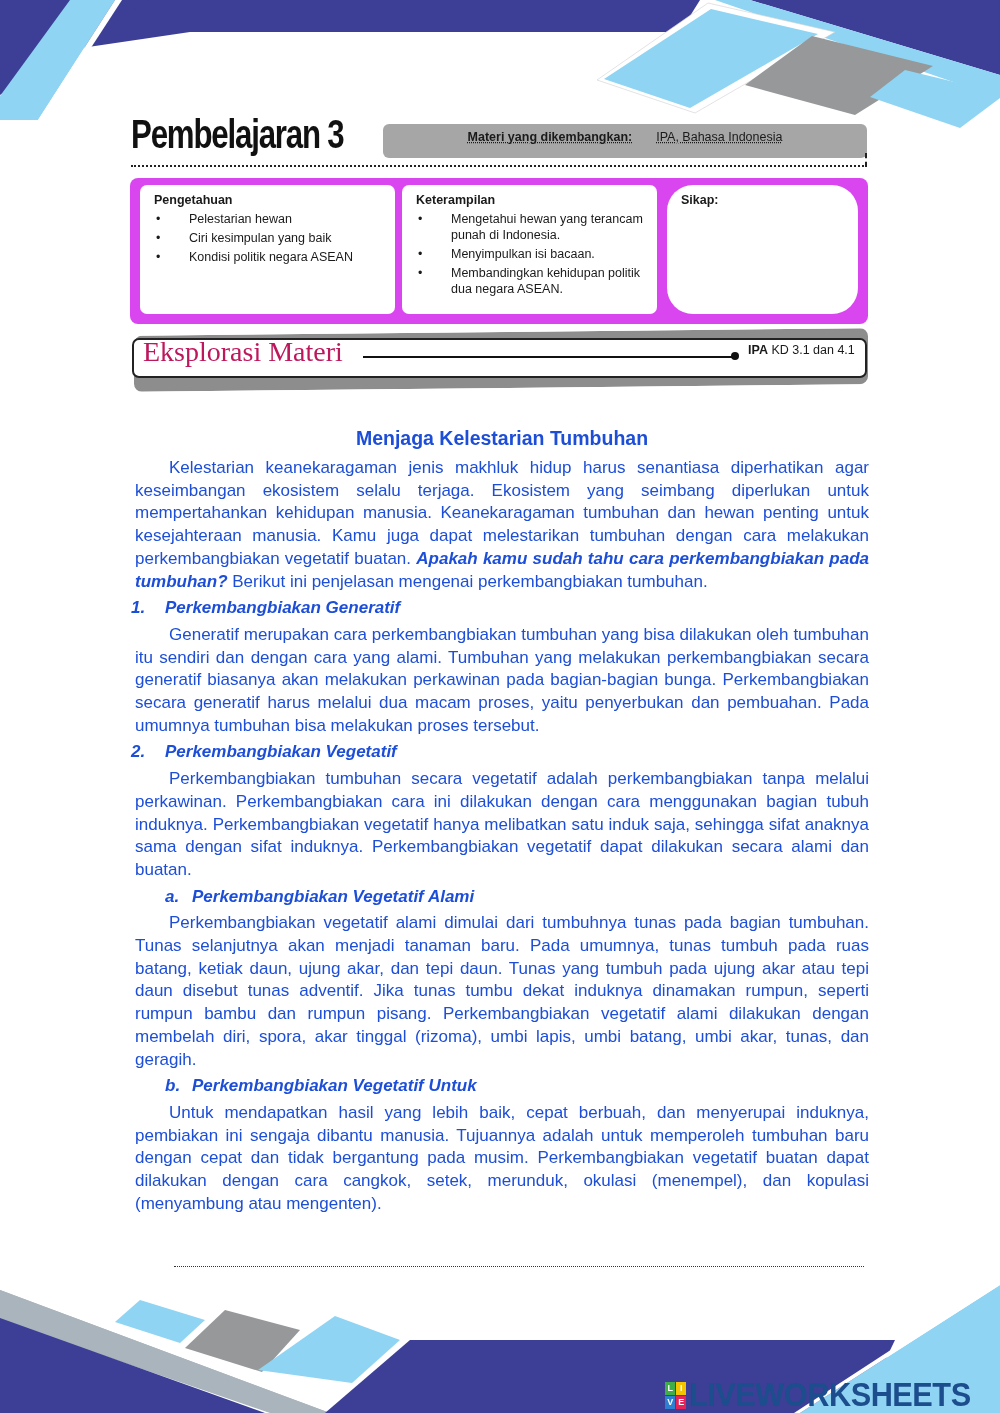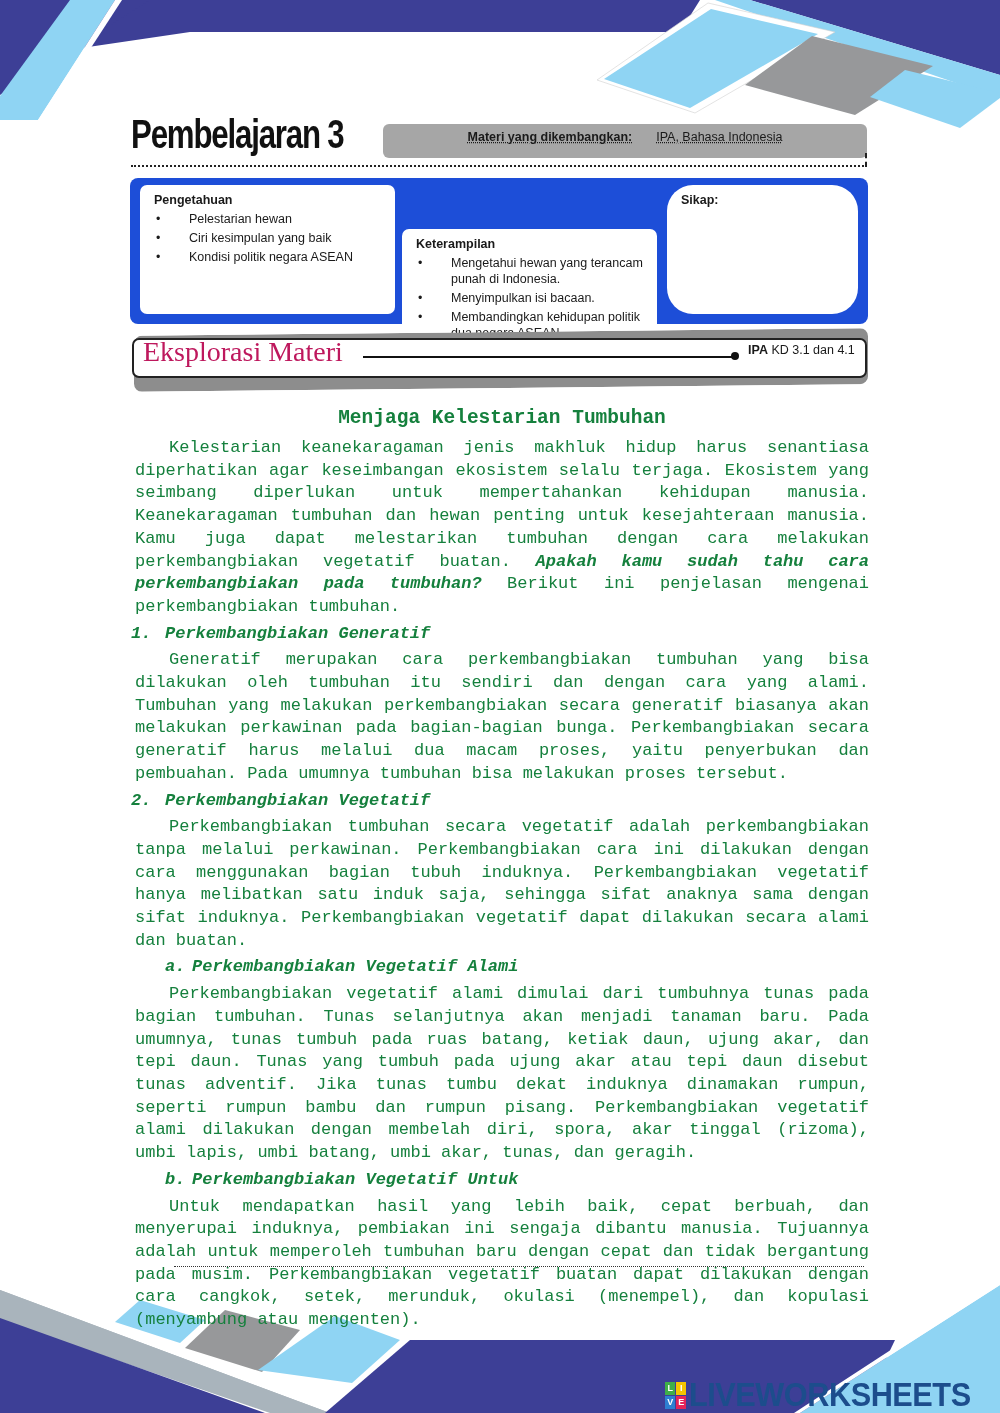--- a/index.html
+++ b/index.html
@@ -13,40 +13,40 @@
            font-weight: bold; font-size: 40px; letter-spacing: -1.5px; transform: scaleX(0.78); transform-origin: left top;
            color: #111; }
   .materi-bar { left: 383px; top: 124px; width: 484px; height: 34px; background: #a6a6a6; border-radius: 6px;
                 font-size: 12.5px; display: flex; align-items: flex-start; justify-content: center; padding-top: 6px; box-sizing: border-box; gap: 12px; }
   .materi-bar .lbl { font-weight: bold; text-decoration: underline dotted; }
   .materi-bar .val { text-decoration: underline dotted; margin-left: 12px; }
   .dotline { left: 131px; top: 165px; width: 736px; border-top: 2px dotted #222; }
   .dotline-end { left: 865px; top: 153px; height: 14px; border-left: 2px dashed #222; }
 
   
-  .comp { left: 130px; top: 178px; width: 738px; height: 146px; background: #1d4ed8; border-radius: 8px; }
+  .comp { left: 130px; top: 178px; width: 738px; height: 146px; background: #d946ef; border-radius: 8px; }
   .comp-col { position: absolute; top: 7px; height: 129px; background: #fff; border-radius: 7px; box-sizing: border-box; padding: 8px 10px 0 14px; }
   .comp-col h4 { margin: 0 0 4px 0; font-size: 12.5px; font-weight: bold; }
   .comp-col ul { list-style: none; margin: 0; padding: 0; }
   .comp-col li { position: relative; padding-left: 35px; font-size: 12.5px; line-height: 16px; margin-bottom: 3px; }
   .comp-col li::before { content: "•"; position: absolute; left: 2px; top: 0; }
 
   
   .eks-shadow { left: 134px; top: 332px; width: 734px; height: 56px; background: #8d8d8d; border-radius: 8px;
                 clip-path: polygon(0 0, 100% 0, 100% 100%, 0 100%); transform: skewY(-0.6deg); }
   .eks { left: 132px; top: 338px; width: 735px; height: 40px; background: #fff; border: 2px solid #222; border-radius: 7px; box-sizing: border-box; }
   .eks-title { left: 143px; top: 336px; font-family: "Liberation Serif", serif; font-size: 28px; color: #be185d; }
   .eks-line { left: 363px; top: 356px; width: 372px; border-top: 2px solid #111; }
   .eks-dot { left: 731px; top: 352px; width: 8px; height: 8px; border-radius: 50%; background: #111; }
   .eks-kd { left: 748px; top: 343px; font-size: 12.5px; }
   .eks-kd b { font-weight: bold; }
 
   
-  .content { left: 131px; top: 405px; width: 742px; font-size: 17px; line-height: 22.7px; color: #15803d;
-             font-family: Liberation Mono, monospace; }
+  .content { left: 131px; top: 425px; width: 742px; font-size: 17px; line-height: 22.7px; color: #1d4ed8;
+             font-family: Liberation Sans, sans-serif; }
   .content h2 { text-align: center; font-size: 19.5px; font-weight: bold; margin: 0 0 6px 0; line-height: 26px; }
   .content p { margin: 4px; text-align: justify; text-indent: 34px; }
   .content .q { font-weight: bold; font-style: italic; }
   .sec-head { font-weight: bold; font-style: italic; margin: 4px 0 0 0; display: flex; }
   .sec-head .num { width: 34px; display: inline-block; }
   .indent1 { margin-left: 34px; }
   .sub-head { font-weight: bold; font-style: italic; margin: 4px 0 0 34px; display: flex; }
   .sub-head .num { width: 27px; display: inline-block; }
   .indent2 { margin-left: 66px; }
   .bottom-dots { left: 174px; top: 1266px; width: 690px; border-top: 1px dotted #333; }
@@ -101,21 +101,21 @@
 
 <div class="abs comp">
   <div class="comp-col" style="left:10px; width:255px;">
     <h4>Pengetahuan</h4>
     <ul>
       <li>Pelestarian hewan</li>
       <li>Ciri kesimpulan yang baik</li>
       <li>Kondisi politik negara ASEAN</li>
     </ul>
   </div>
-  <div class="comp-col" style="left:272px; width:255px;margin-top:44px;">
+  <div class="comp-col" style="left:272px; width:255px;">
     <h4>Keterampilan</h4>
     <ul>
       <li>Mengetahui hewan yang terancam punah di Indonesia.</li>
       <li>Menyimpulkan isi bacaan.</li>
       <li>Membandingkan kehidupan politik dua negara ASEAN.</li>
     </ul>
   </div>
   <div class="comp-col" style="left:537px; width:191px;border-radius:26px;">
     <h4>Sikap:</h4>
   </div>

